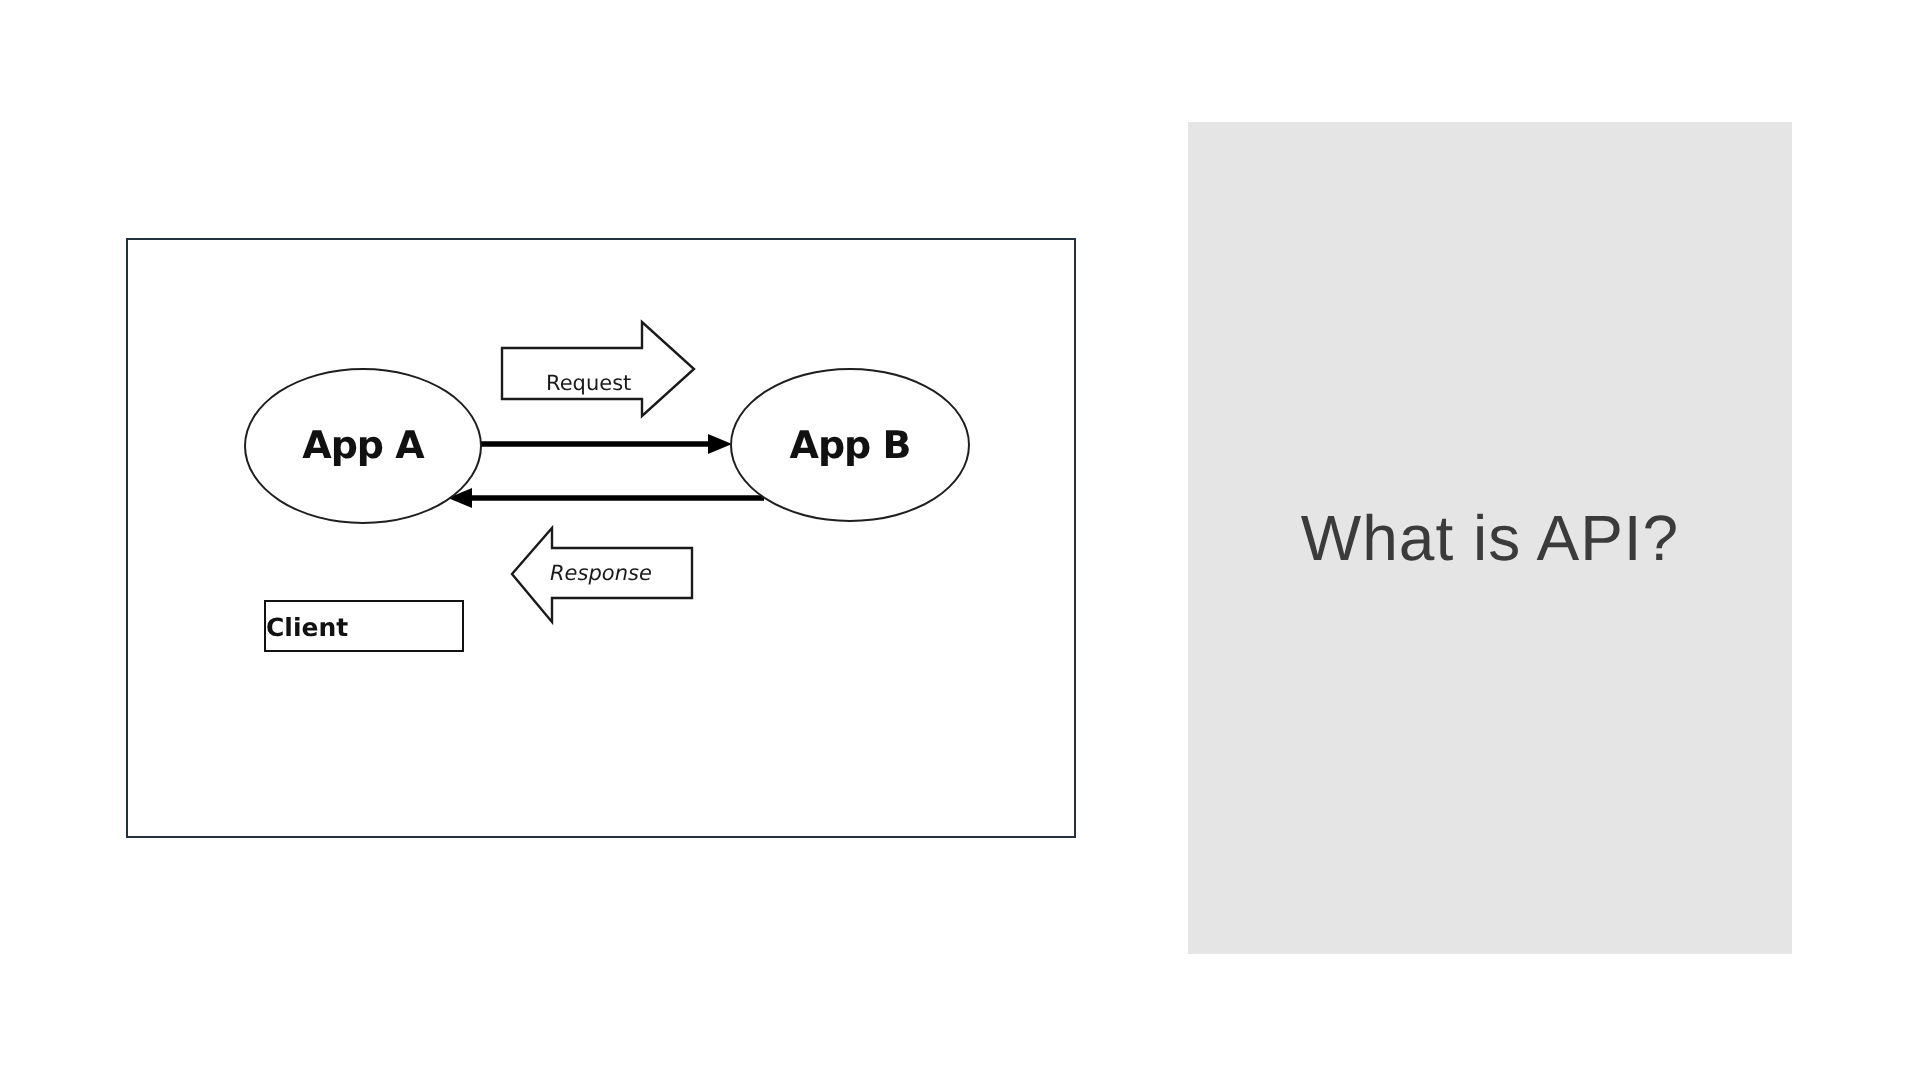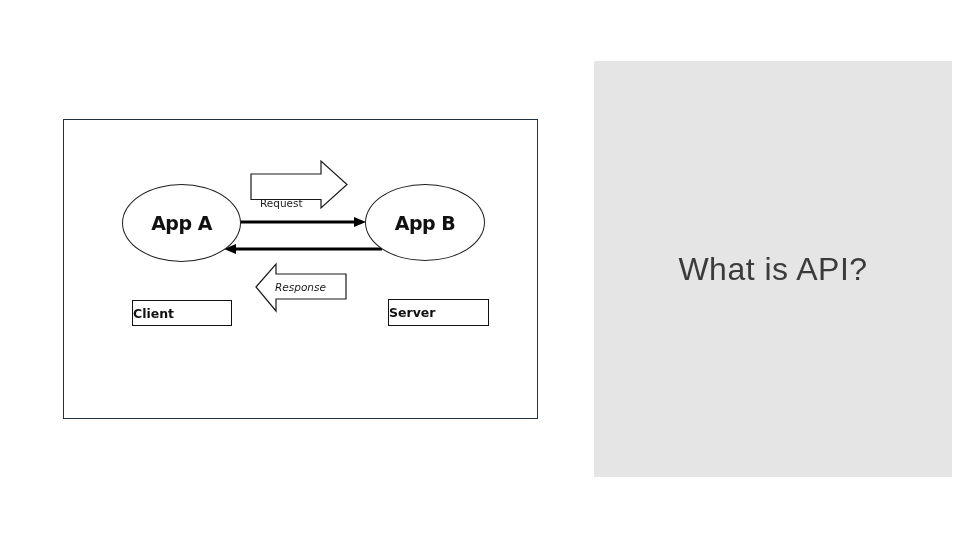--- a/index.html
+++ b/index.html
@@ -63,29 +63,29 @@
 
   .flow-label {
     position: absolute;
     height: 25px;
     display: flex;
     align-items: center;
     font-size: 10.5px;
     color: #1a1a1a;
     white-space: nowrap;
   }
-  .request-label  { left: 187px; top: 70px;  width: 70px; padding-left: 9px; }
+  .request-label  { left: 187px; top: 59px;  width: 70px; padding-left: 22px; }
   .response-label { left: 209px; top: 154px; width: 73px; padding-left: 2px; font-style: italic; }
 
   
   .right-panel {
     position: absolute;
     left: 594px;
     top: 61px;
-    width: 358px;
+    width: 302px;
     height: 416px;
     background: #e5e5e5;
     display: flex;
     align-items: center;
     justify-content: center;
   }
   .slide-title {
     font-family: "Liberation Sans", sans-serif;
     font-size: 32px;
     letter-spacing: 0.5px;
@@ -121,23 +121,20 @@
     </div>
 
     <div class="flow-label request-label">Request</div>
 
     <div class="flow-label response-label">Response</div>
 
     <div class="role-box client-box">
       <span>Client</span>
     </div>
 
-    <div class="role-box server-box">
-      <span>Server</span>
-    </div>
 
   </div>
 
   <div class="right-panel">
     <div class="slide-title">What is API?</div>
   </div>
 
 </div>
 
 </body></html>

